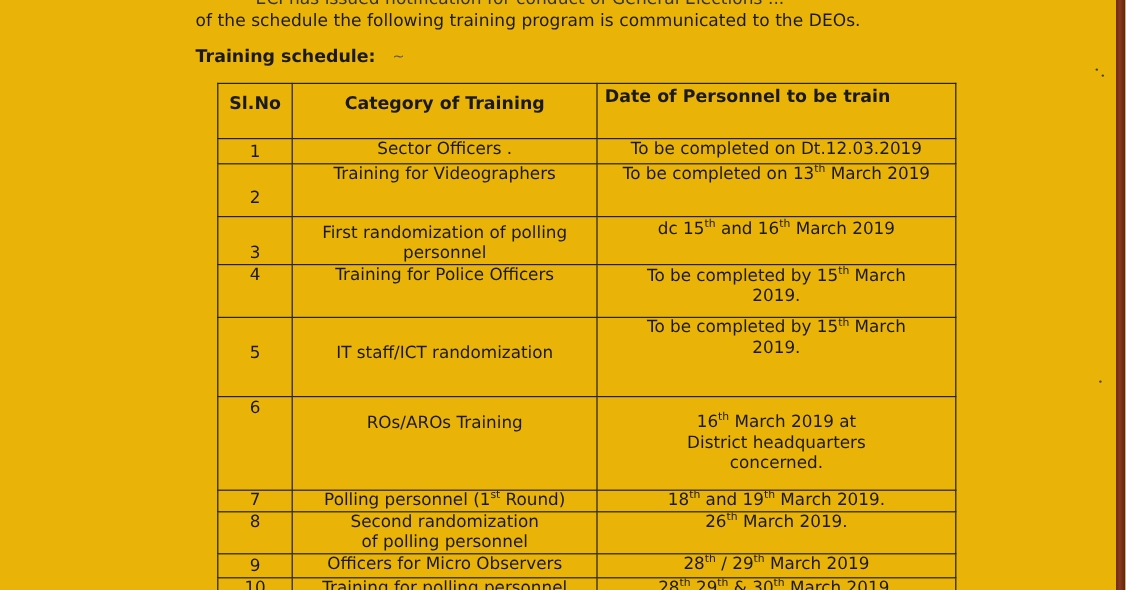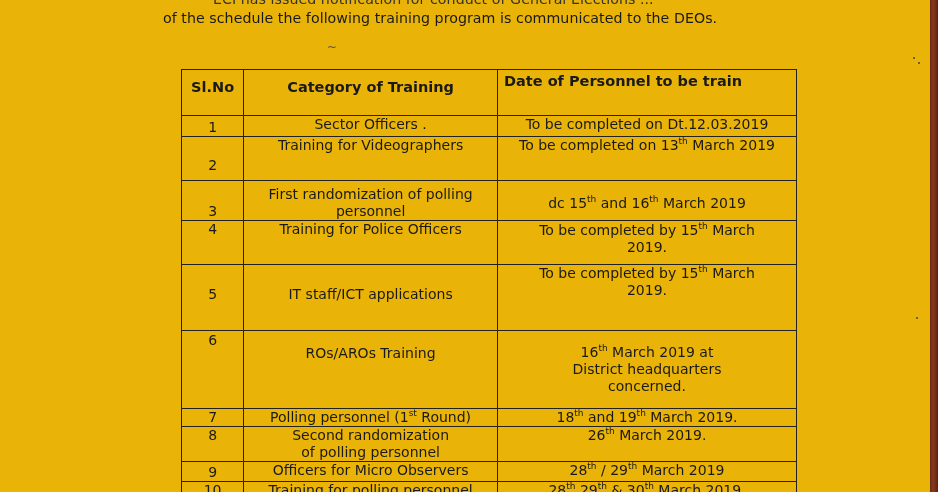--- a/index.html
+++ b/index.html
@@ -119,20 +119,21 @@
       vertical-align: super;
       line-height: 0;
     }
   </style>
 </head>
 <body>
 
 <div class="page">
   <div class="intro-line top">ECI has issued notification for conduct of General Elections ...</div>
   <div class="intro-line second">of the schedule the following training program is communicated to the DEOs.</div>
+  <div class="section-heading">Training schedule:</div>
   <div class="tilde-mark">~</div>
 
   <table class="schedule-table">
     <colgroup>
       <col class="col-sl">
       <col class="col-cat">
       <col class="col-date">
     </colgroup>
     <thead>
       <tr>
@@ -148,30 +149,30 @@
         <td class="date">To be completed on  Dt.12.03.2019</td>
       </tr>
       <tr style="height:44px">
         <td class="sl mid" style="padding-top:14px">2</td>
         <td class="cat">Training for Videographers</td>
         <td class="date">To be completed on 13<sup>th</sup> March 2019</td>
       </tr>
       <tr style="height:36px">
         <td class="sl">3</td>
         <td class="cat" style="padding:5px 20px 0">First randomization of polling personnel</td>
-        <td class="date" style="padding-top:14px">dc 15<sup>th</sup> and 16<sup>th</sup> March 2019</td>
+        <td class="date" style="padding-top:2px">dc 15<sup>th</sup> and 16<sup>th</sup> March 2019</td>
       </tr>
       <tr style="height:44px">
         <td class="sl topalign">4</td>
         <td class="cat">Training for Police Officers</td>
         <td class="date" style="padding:1px 30px 0">To be completed by 15<sup>th</sup> March 2019.</td>
       </tr>
       <tr style="height:66px">
         <td class="sl mid" style="padding-bottom:6px">5</td>
-        <td class="cat mid" style="padding-bottom:6px">IT staff/ICT applications</td>
+        <td class="cat mid" style="padding-bottom:6px">IT staff/ICT randomization</td>
         <td class="date" style="padding:0 30px">To be completed by 15<sup>th</sup> March 2019.</td>
       </tr>
       <tr style="height:44px">
         <td class="sl topalign" style="padding-top:1px">6</td>
         <td class="cat" style="padding-top:14px">ROs/AROs Training</td>
         <td class="date" style="padding:13px 60px">16<sup>th</sup> March 2019 at District headquarters concerned.</td>
       </tr>
       <tr style="height:16px">
         <td class="sl">7</td>
         <td class="cat">Polling personnel (1<sup>st</sup> Round)</td>

